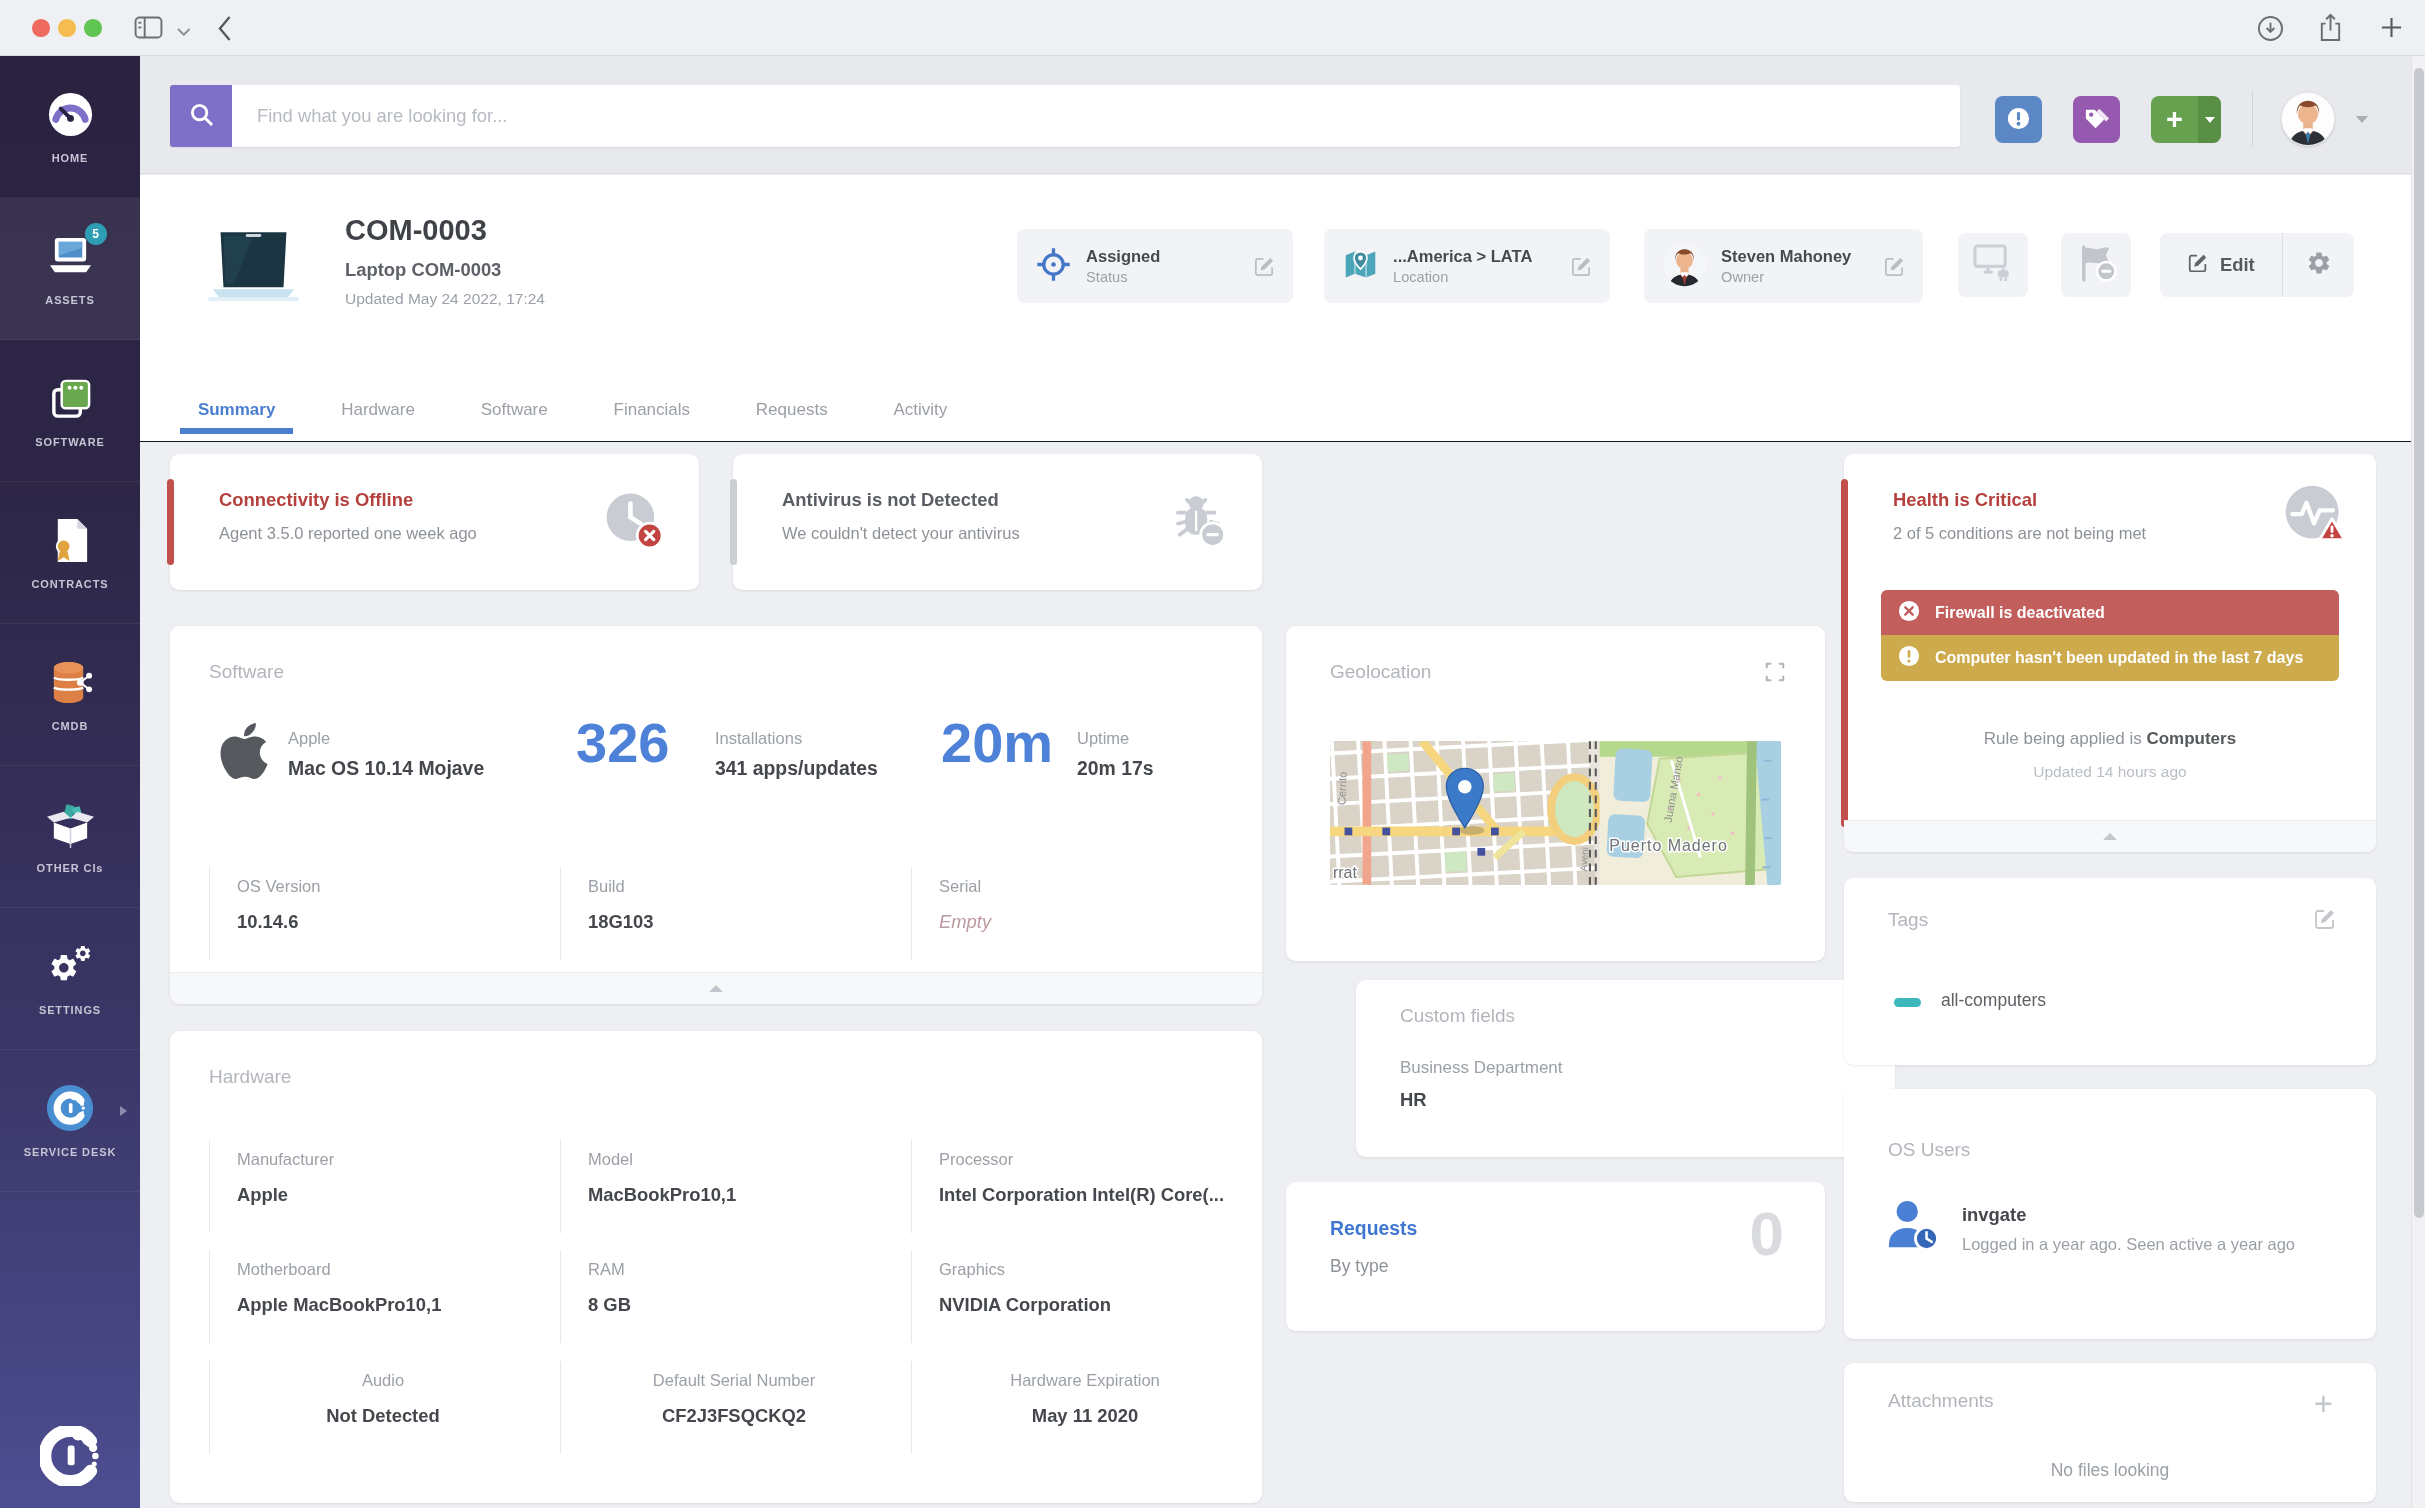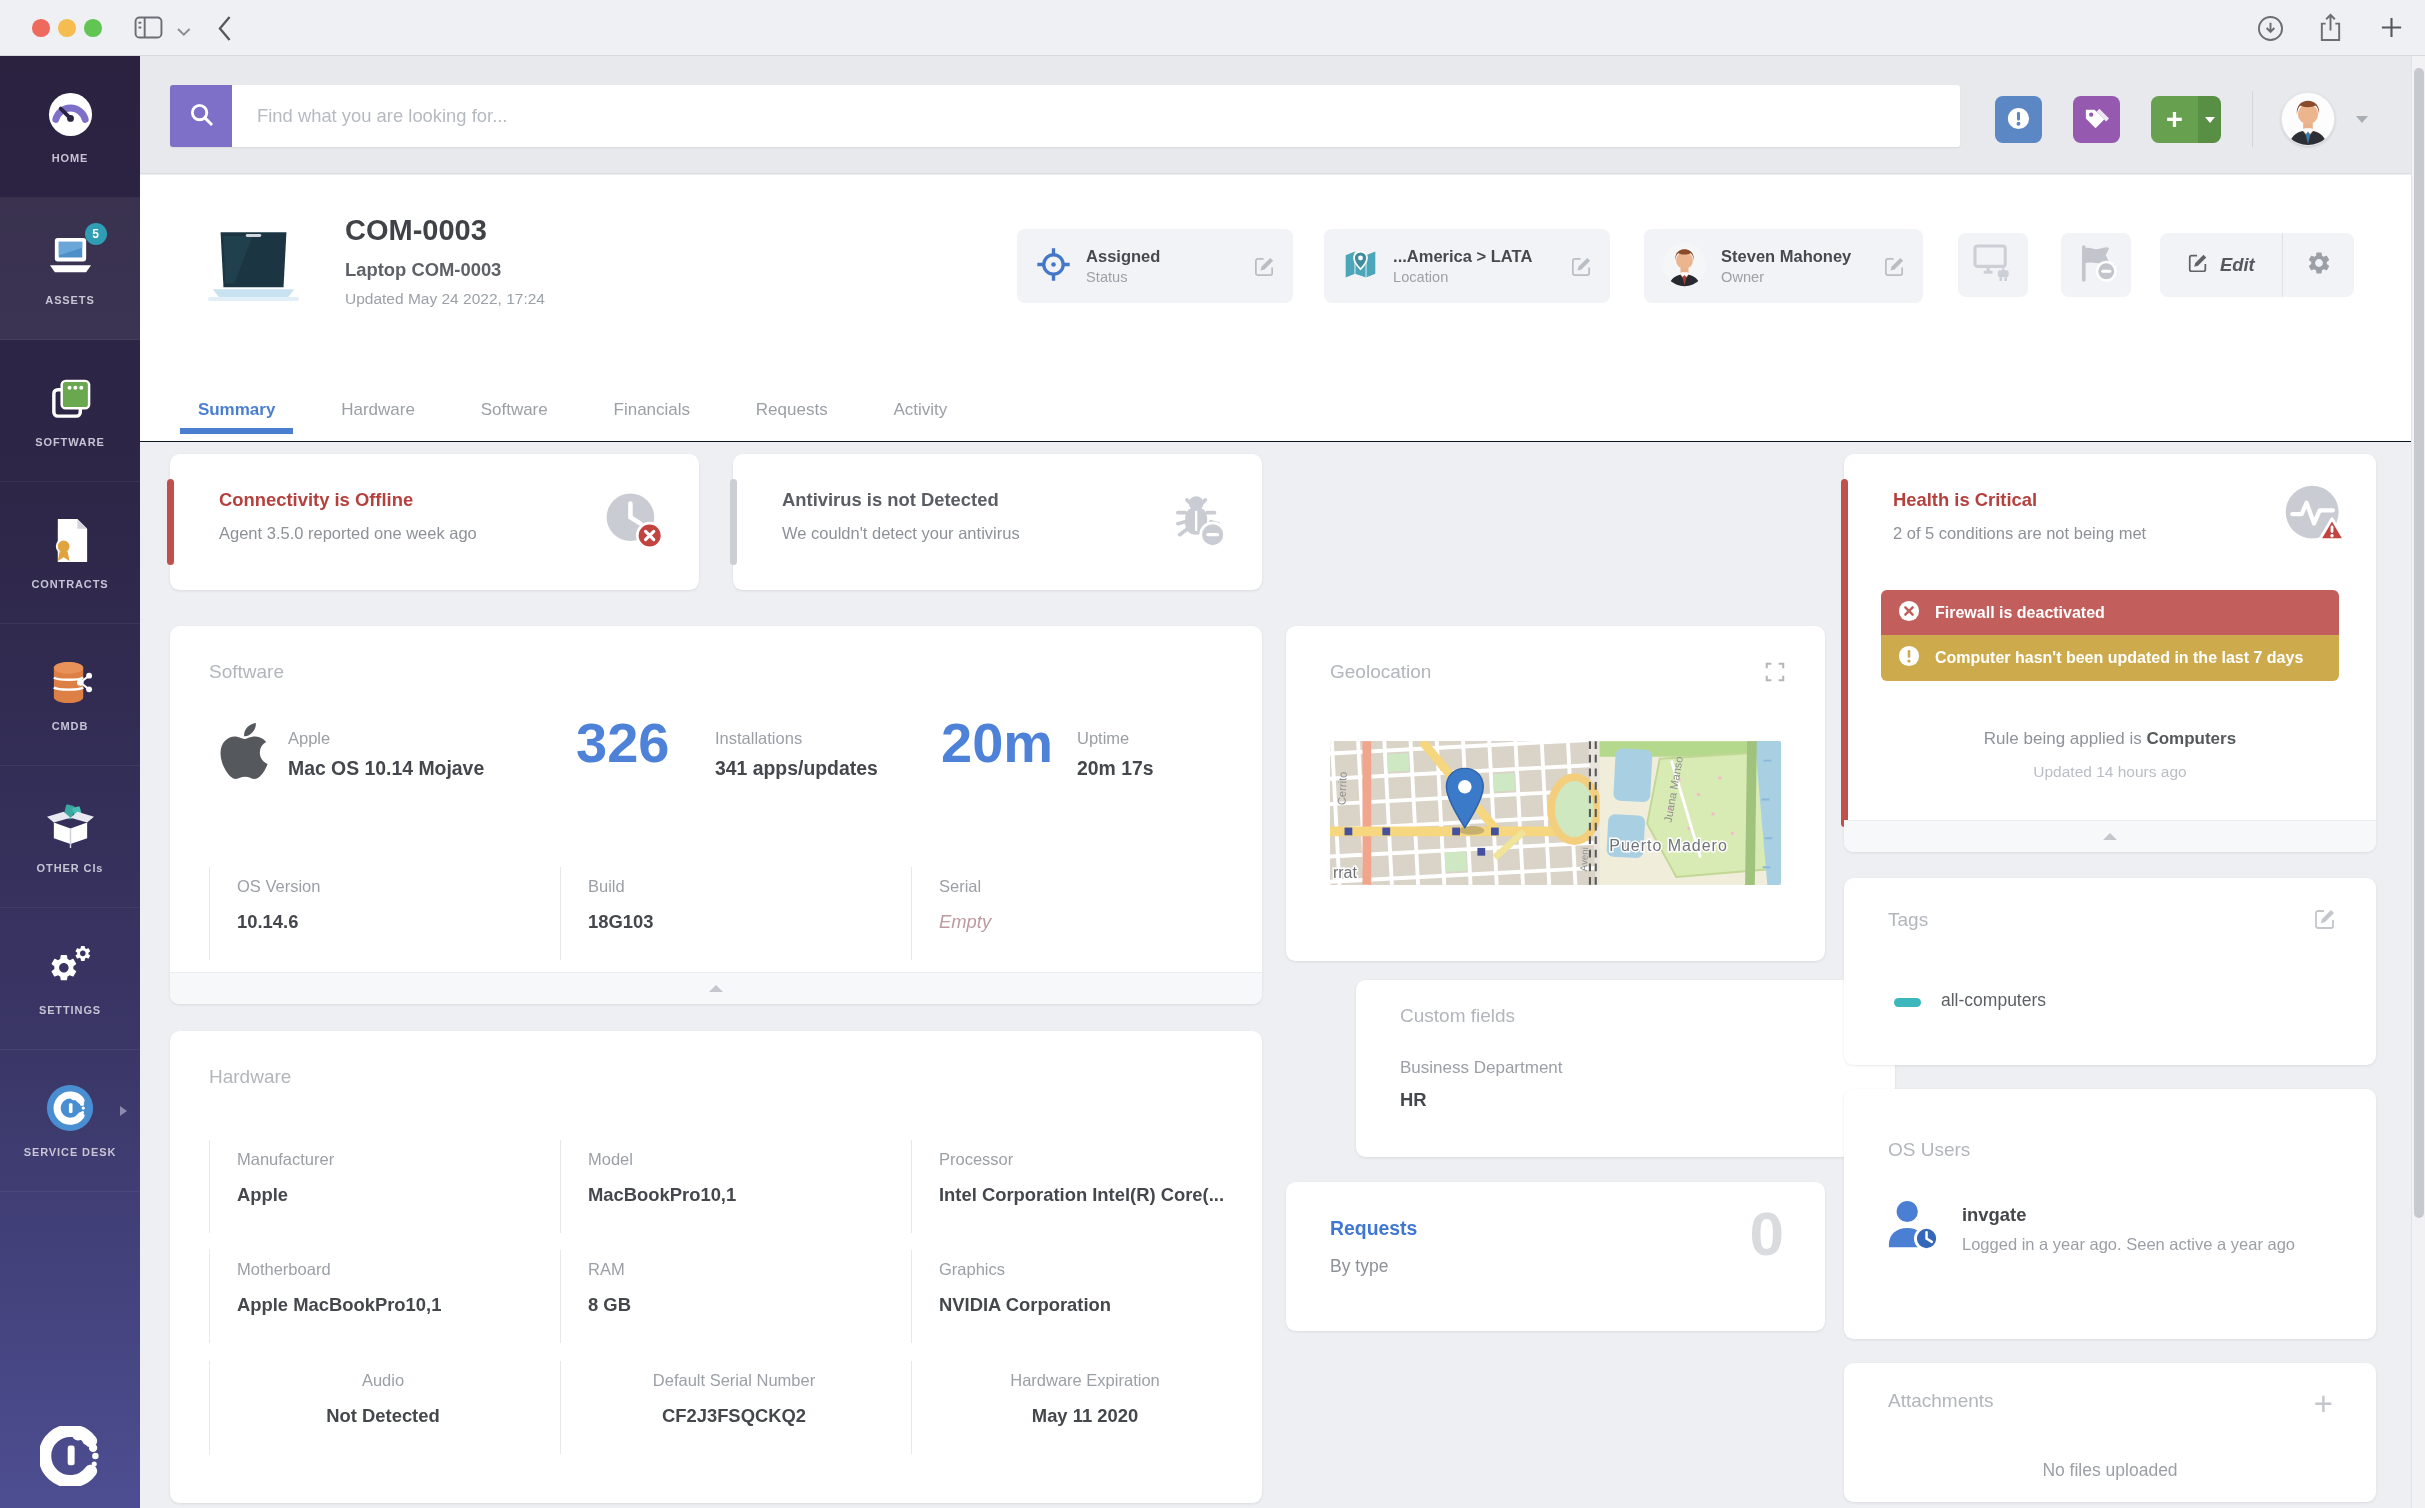--- a/index.html
+++ b/index.html
@@ -48,21 +48,21 @@
   .asset-upd { position:absolute; left:205px; top:115px; font-size:15.5px; color:#9ca1a8; }
   .chip { position:absolute; top:54px; height:74px; background:#f2f3f6; border-radius:7.8px; display:flex; align-items:center; padding:0 17.5px; cursor:pointer; }
   .chip-1{left:877px;width:276px;} .chip-2{left:1184px;width:286px;} .chip-3{left:1504px;width:279px;}
   .chip-texts { margin-left:14.6px; }
   .chip-value { font-size:16.5px; font-weight:bold; color:#46494f; white-space:nowrap; }
   .chip-label { font-size:14.6px; color:#9ca1a8; margin-top:3.9px; }
   .chip-edit { margin-left:auto; color:#b9bdc4; display:flex; }
   .hdr-btn { position:absolute; top:58px; width:70px; height:64px; background:#f2f3f6; border-radius:7.8px; border:none; display:flex; align-items:center; justify-content:center; cursor:pointer; }
   .hdr-btn-1{left:1818px;} .hdr-btn-2{left:1921px;}
   .edit-group { position:absolute; left:2020px; top:58px; width:194px; height:64px; background:#f2f3f6; border-radius:7.8px; display:flex; align-items:stretch; overflow:hidden; }
-  .edit-main { flex:1; display:flex; align-items:center; justify-content:center; gap:10.7px; color:#55595f; font-size:18.4px; font-weight:bold; cursor:pointer;font-style:italic; }
+  .edit-main { flex:1; display:flex; align-items:center; justify-content:center; gap:10.7px; color:#55595f; font-size:18.4px; font-weight:bold; cursor:pointer; }
   .edit-sep { width:1px; background:#dfe0e4; }
   .edit-gear { width:71px; display:flex; align-items:center; justify-content:center; cursor:pointer; color:#9aa0a6; }
 
   
   .tabs { position:absolute; left:54px; bottom:0; height:62px; display:flex; gap:58px; align-items:center; }
   .tab { position:relative; height:100%; display:flex; align-items:center; padding:0 3.9px; font-size:17px; color:#9ba0a7; cursor:pointer; }
   .tab.active { color:#4a7fd0; font-weight:bold; }
   .tab.active::after { content:""; position:absolute; left:-13.6px; right:-13.6px; bottom:6.8px; height:5.8px; background:#4a7fd0; }
 
   
@@ -701,21 +701,21 @@
           <path d="M43 35.5V42l5.5 3.5" stroke="#fff" stroke-width="2.6" fill="none" stroke-linecap="round"></path>
         </svg>
     </span>
     <div class="osu-name">invgate</div>
     <div class="osu-act">Logged in a year ago. Seen active a year ago</div>
   </section>
 
   <section class="card" id="attach">
     <div class="card-title" style="top:27px">Attachments</div>
     <button class="att-plus">+</button>
-    <div class="att-empty">No files uploaded</div>
+    <div class="att-empty">No files looking</div>
   </section>
 
   <section class="card" id="hardware">
     <div class="card-title" style="left:39px">Hardware</div>
     <div class="field-cell col1 hwr1">
       <div class="f-label">Manufacturer</div>
       <div class="f-value">Apple</div>
     </div>
     <div class="field-cell col2 hwr1">
       <div class="f-label">Model</div>

